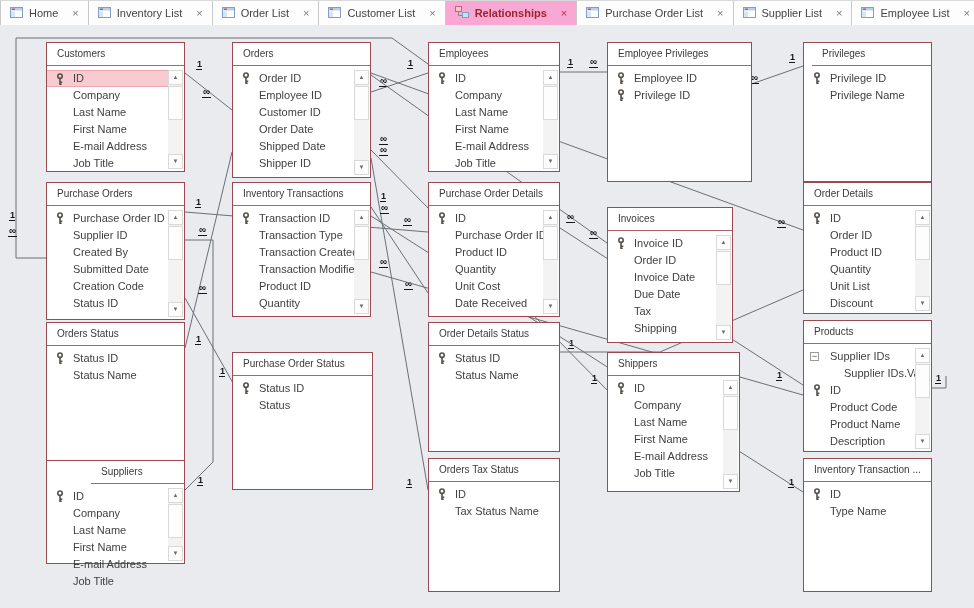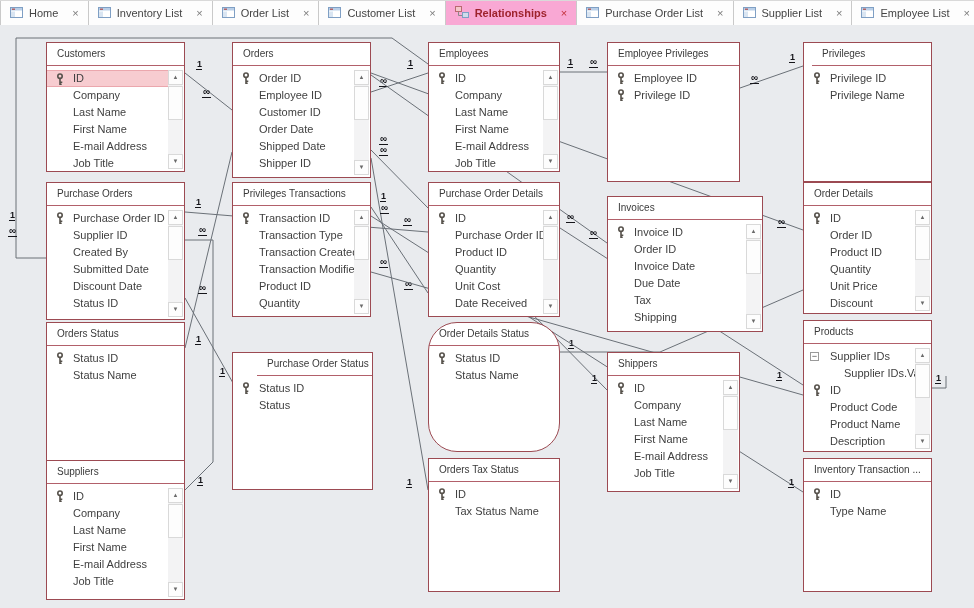--- a/index.html
+++ b/index.html
@@ -250,40 +250,40 @@
     <div class="tbl" style="left: 46px; top: 182px; width: 139px; height: 138px;">
       <div class="tbl-title">Purchase Orders</div>
       <div class="tbl-body has-sb">
         <div class="row"><span class="key"><svg width="10" height="13" viewBox="0 0 10 13">
               <circle cx="5" cy="3.2" r="2.2" fill="none" stroke="#55504a" stroke-width="1.6"></circle>
               <path d="M5 5.4 L5 12 M5 9.3 L7.3 9.3 M5 11.3 L6.7 11.3" stroke="#55504a" stroke-width="1.6" fill="none"></path>
             </svg></span><span>Purchase Order ID</span></div>
         <div class="row"><span>Supplier ID</span></div>
         <div class="row"><span>Created By</span></div>
         <div class="row"><span>Submitted Date</span></div>
-        <div class="row"><span>Discount Date</span></div>
+        <div class="row"><span>Creation Code</span></div>
         <div class="row"><span>Status ID</span></div>
         <div class="sb">
           <div class="btn up">▲</div>
           <div class="thumb"></div>
           <div class="btn down">▼</div>
         </div>
       </div>
     </div>
     <div class="tbl" style="left: 46px; top: 322px; width: 139px; height: 169px;">
       <div class="tbl-title">Orders Status</div>
       <div class="tbl-body">
         <div class="row"><span class="key"><svg width="10" height="13" viewBox="0 0 10 13">
               <circle cx="5" cy="3.2" r="2.2" fill="none" stroke="#55504a" stroke-width="1.6"></circle>
               <path d="M5 5.4 L5 12 M5 9.3 L7.3 9.3 M5 11.3 L6.7 11.3" stroke="#55504a" stroke-width="1.6" fill="none"></path>
             </svg></span><span>Status ID</span></div>
         <div class="row"><span>Status Name</span></div>
       </div>
     </div>
-    <div class="tbl" style="left: 46px; top: 460px; width: 139px; height: 140px;">
+    <div class="tbl" style="left: 46px; top: 460px; width: 139px; height: 104px; padding-left: 44px;">
       <div class="tbl-title">Suppliers</div>
       <div class="tbl-body has-sb">
         <div class="row"><span class="key"><svg width="10" height="13" viewBox="0 0 10 13">
               <circle cx="5" cy="3.2" r="2.2" fill="none" stroke="#55504a" stroke-width="1.6"></circle>
               <path d="M5 5.4 L5 12 M5 9.3 L7.3 9.3 M5 11.3 L6.7 11.3" stroke="#55504a" stroke-width="1.6" fill="none"></path>
             </svg></span><span>ID</span></div>
         <div class="row"><span>Company</span></div>
         <div class="row"><span>Last Name</span></div>
         <div class="row"><span>First Name</span></div>
         <div class="row"><span>E-mail Address</span></div>
@@ -308,39 +308,39 @@
         <div class="row"><span>Shipped Date</span></div>
         <div class="row"><span>Shipper ID</span></div>
         <div class="sb">
           <div class="btn up">▲</div>
           <div class="thumb"></div>
           <div class="btn down">▼</div>
         </div>
       </div>
     </div>
     <div class="tbl" style="left: 232px; top: 182px; width: 139px; height: 135px;">
-      <div class="tbl-title">Privileges Transactions</div>
+      <div class="tbl-title">Inventory Transactions</div>
       <div class="tbl-body has-sb">
         <div class="row"><span class="key"><svg width="10" height="13" viewBox="0 0 10 13">
               <circle cx="5" cy="3.2" r="2.2" fill="none" stroke="#55504a" stroke-width="1.6"></circle>
               <path d="M5 5.4 L5 12 M5 9.3 L7.3 9.3 M5 11.3 L6.7 11.3" stroke="#55504a" stroke-width="1.6" fill="none"></path>
             </svg></span><span>Transaction ID</span></div>
         <div class="row"><span>Transaction Type</span></div>
         <div class="row"><span>Transaction Created</span></div>
         <div class="row"><span>Transaction Modified</span></div>
         <div class="row"><span>Product ID</span></div>
         <div class="row"><span>Quantity</span></div>
         <div class="sb">
           <div class="btn up">▲</div>
           <div class="thumb"></div>
           <div class="btn down">▼</div>
         </div>
       </div>
     </div>
-    <div class="tbl" style="left: 232px; top: 352px; width: 141px; height: 138px; padding-left: 24px;">
+    <div class="tbl" style="left: 232px; top: 352px; width: 141px; height: 138px;">
       <div class="tbl-title">Purchase Order Status</div>
       <div class="tbl-body">
         <div class="row"><span class="key"><svg width="10" height="13" viewBox="0 0 10 13">
               <circle cx="5" cy="3.2" r="2.2" fill="none" stroke="#55504a" stroke-width="1.6"></circle>
               <path d="M5 5.4 L5 12 M5 9.3 L7.3 9.3 M5 11.3 L6.7 11.3" stroke="#55504a" stroke-width="1.6" fill="none"></path>
             </svg></span><span>Status ID</span></div>
         <div class="row"><span>Status</span></div>
       </div>
     </div>
     <div class="tbl" style="left: 428px; top: 42px; width: 132px; height: 130px;">
@@ -374,54 +374,54 @@
         <div class="row"><span>Quantity</span></div>
         <div class="row"><span>Unit Cost</span></div>
         <div class="row"><span>Date Received</span></div>
         <div class="sb">
           <div class="btn up">▲</div>
           <div class="thumb"></div>
           <div class="btn down">▼</div>
         </div>
       </div>
     </div>
-    <div class="tbl" style="left: 428px; top: 322px; width: 132px; height: 130px; border-radius: 29px;">
+    <div class="tbl" style="left: 428px; top: 322px; width: 132px; height: 130px;">
       <div class="tbl-title">Order Details Status</div>
       <div class="tbl-body">
         <div class="row"><span class="key"><svg width="10" height="13" viewBox="0 0 10 13">
               <circle cx="5" cy="3.2" r="2.2" fill="none" stroke="#55504a" stroke-width="1.6"></circle>
               <path d="M5 5.4 L5 12 M5 9.3 L7.3 9.3 M5 11.3 L6.7 11.3" stroke="#55504a" stroke-width="1.6" fill="none"></path>
             </svg></span><span>Status ID</span></div>
         <div class="row"><span>Status Name</span></div>
       </div>
     </div>
     <div class="tbl" style="left: 428px; top: 458px; width: 132px; height: 134px;">
       <div class="tbl-title">Orders Tax Status</div>
       <div class="tbl-body">
         <div class="row"><span class="key"><svg width="10" height="13" viewBox="0 0 10 13">
               <circle cx="5" cy="3.2" r="2.2" fill="none" stroke="#55504a" stroke-width="1.6"></circle>
               <path d="M5 5.4 L5 12 M5 9.3 L7.3 9.3 M5 11.3 L6.7 11.3" stroke="#55504a" stroke-width="1.6" fill="none"></path>
             </svg></span><span>ID</span></div>
         <div class="row"><span>Tax Status Name</span></div>
       </div>
     </div>
-    <div class="tbl" style="left: 607px; top: 42px; width: 133px; height: 140px;">
+    <div class="tbl" style="left: 607px; top: 42px; width: 145px; height: 140px;">
       <div class="tbl-title">Employee Privileges</div>
       <div class="tbl-body">
         <div class="row"><span class="key"><svg width="10" height="13" viewBox="0 0 10 13">
               <circle cx="5" cy="3.2" r="2.2" fill="none" stroke="#55504a" stroke-width="1.6"></circle>
               <path d="M5 5.4 L5 12 M5 9.3 L7.3 9.3 M5 11.3 L6.7 11.3" stroke="#55504a" stroke-width="1.6" fill="none"></path>
             </svg></span><span>Employee ID</span></div>
         <div class="row"><span class="key"><svg width="10" height="13" viewBox="0 0 10 13">
               <circle cx="5" cy="3.2" r="2.2" fill="none" stroke="#55504a" stroke-width="1.6"></circle>
               <path d="M5 5.4 L5 12 M5 9.3 L7.3 9.3 M5 11.3 L6.7 11.3" stroke="#55504a" stroke-width="1.6" fill="none"></path>
             </svg></span><span>Privilege ID</span></div>
       </div>
     </div>
-    <div class="tbl" style="left: 607px; top: 196px; width: 156px; height: 136px;">
+    <div class="tbl" style="left: 607px; top: 207px; width: 126px; height: 136px;">
       <div class="tbl-title">Invoices</div>
       <div class="tbl-body has-sb">
         <div class="row"><span class="key"><svg width="10" height="13" viewBox="0 0 10 13">
               <circle cx="5" cy="3.2" r="2.2" fill="none" stroke="#55504a" stroke-width="1.6"></circle>
               <path d="M5 5.4 L5 12 M5 9.3 L7.3 9.3 M5 11.3 L6.7 11.3" stroke="#55504a" stroke-width="1.6" fill="none"></path>
             </svg></span><span>Invoice ID</span></div>
         <div class="row"><span>Order ID</span></div>
         <div class="row"><span>Invoice Date</span></div>
         <div class="row"><span>Due Date</span></div>
         <div class="row"><span>Tax</span></div>
@@ -465,21 +465,21 @@
     <div class="tbl" style="left: 803px; top: 182px; width: 129px; height: 132px;">
       <div class="tbl-title">Order Details</div>
       <div class="tbl-body has-sb">
         <div class="row"><span class="key"><svg width="10" height="13" viewBox="0 0 10 13">
               <circle cx="5" cy="3.2" r="2.2" fill="none" stroke="#55504a" stroke-width="1.6"></circle>
               <path d="M5 5.4 L5 12 M5 9.3 L7.3 9.3 M5 11.3 L6.7 11.3" stroke="#55504a" stroke-width="1.6" fill="none"></path>
             </svg></span><span>ID</span></div>
         <div class="row"><span>Order ID</span></div>
         <div class="row"><span>Product ID</span></div>
         <div class="row"><span>Quantity</span></div>
-        <div class="row"><span>Unit Price</span></div>
+        <div class="row"><span>Unit List</span></div>
         <div class="row"><span>Discount</span></div>
         <div class="sb">
           <div class="btn up">▲</div>
           <div class="thumb"></div>
           <div class="btn down">▼</div>
         </div>
       </div>
     </div>
     <div class="tbl" style="left: 803px; top: 320px; width: 129px; height: 132px;">
       <div class="tbl-title">Products</div>

